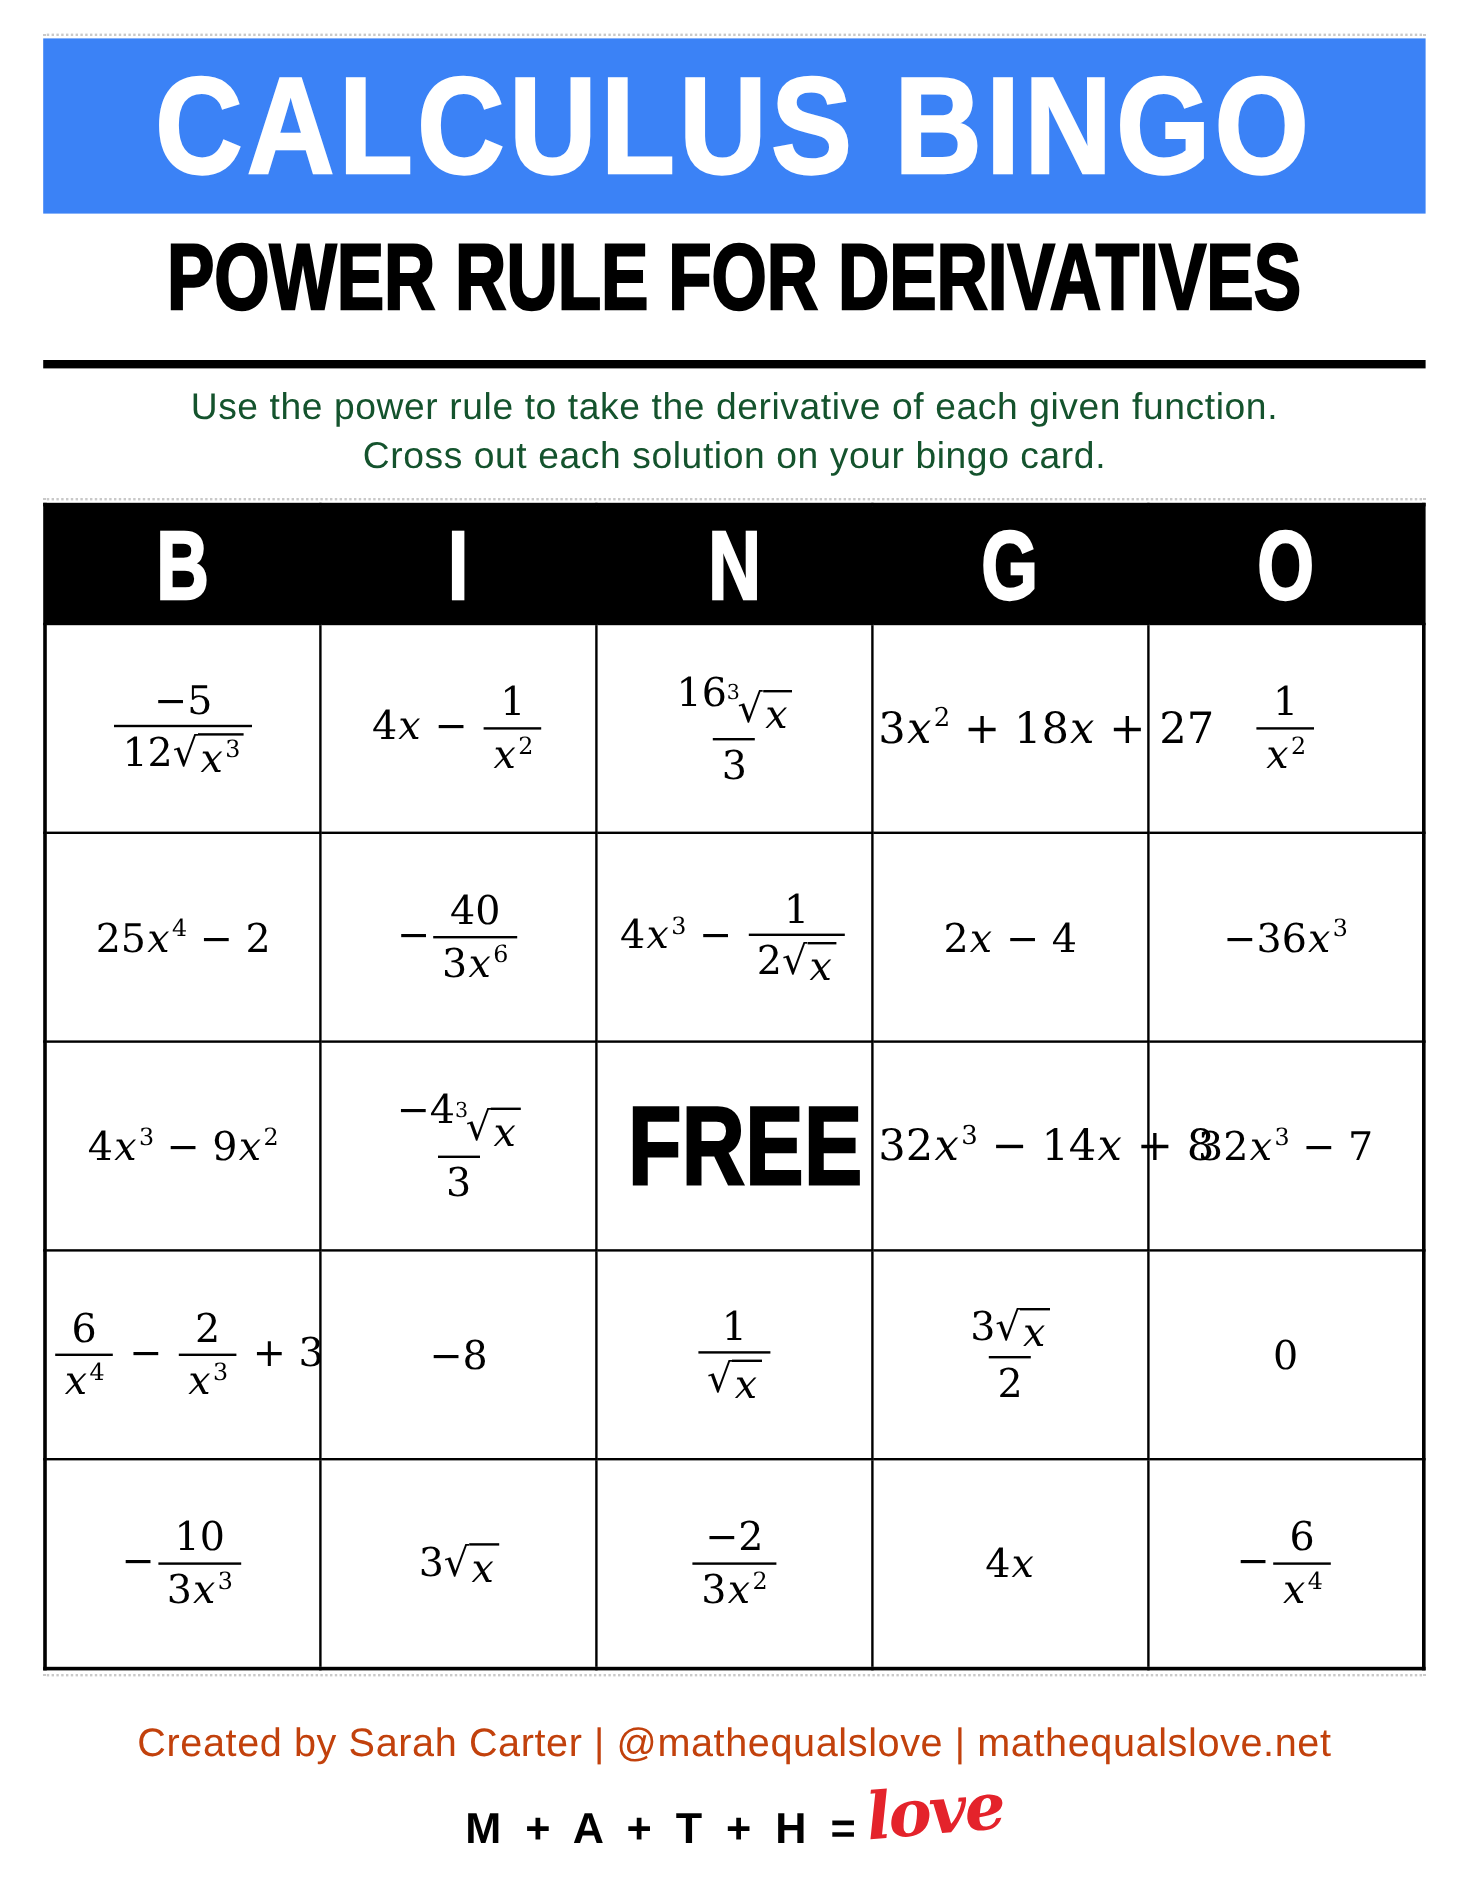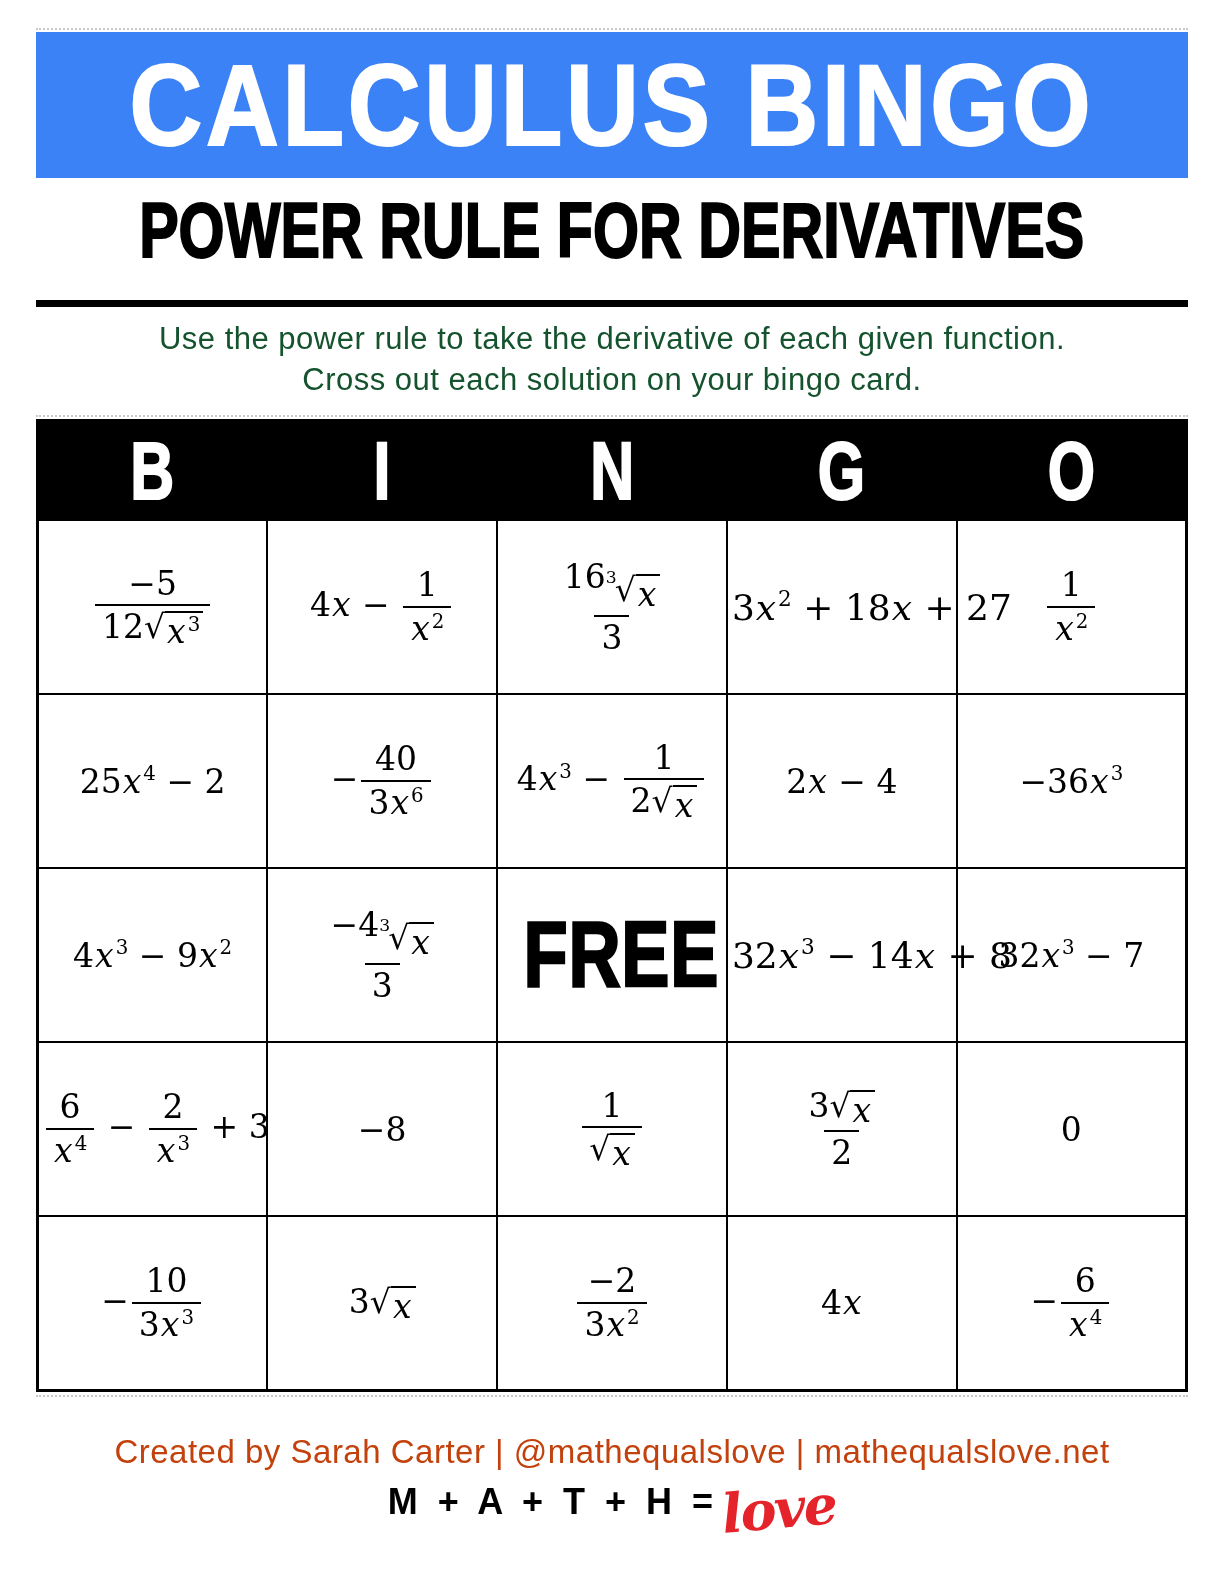--- a/index.html
+++ b/index.html
@@ -86,21 +86,21 @@
     line-height:1; transform:scale(0.82,1.05); -webkit-text-stroke:2.5px #000;
   }
 
   
   .credit {
     margin-top:36px; text-align:center; font-size:33px; letter-spacing:0.5px;
     color:#c2410c;
   }
   .logo-line {
     margin-top:10px; text-align:center; display:flex;
-    align-items:flex-start; justify-content:center; gap:4px; height:64px;
+    align-items:flex-end; justify-content:center; gap:4px; height:64px;
   }
   .logo-prefix { font-size:36px; font-weight:bold; letter-spacing:5px; }
   .love {
     font-family:"DejaVu Serif", serif; font-style:italic; font-weight:bold;
     font-size:54px; letter-spacing:-2px; display:inline-block;
     transform:rotate(-5deg) translateY(-4px);
   }
 </style>
 </head>
 <body>

